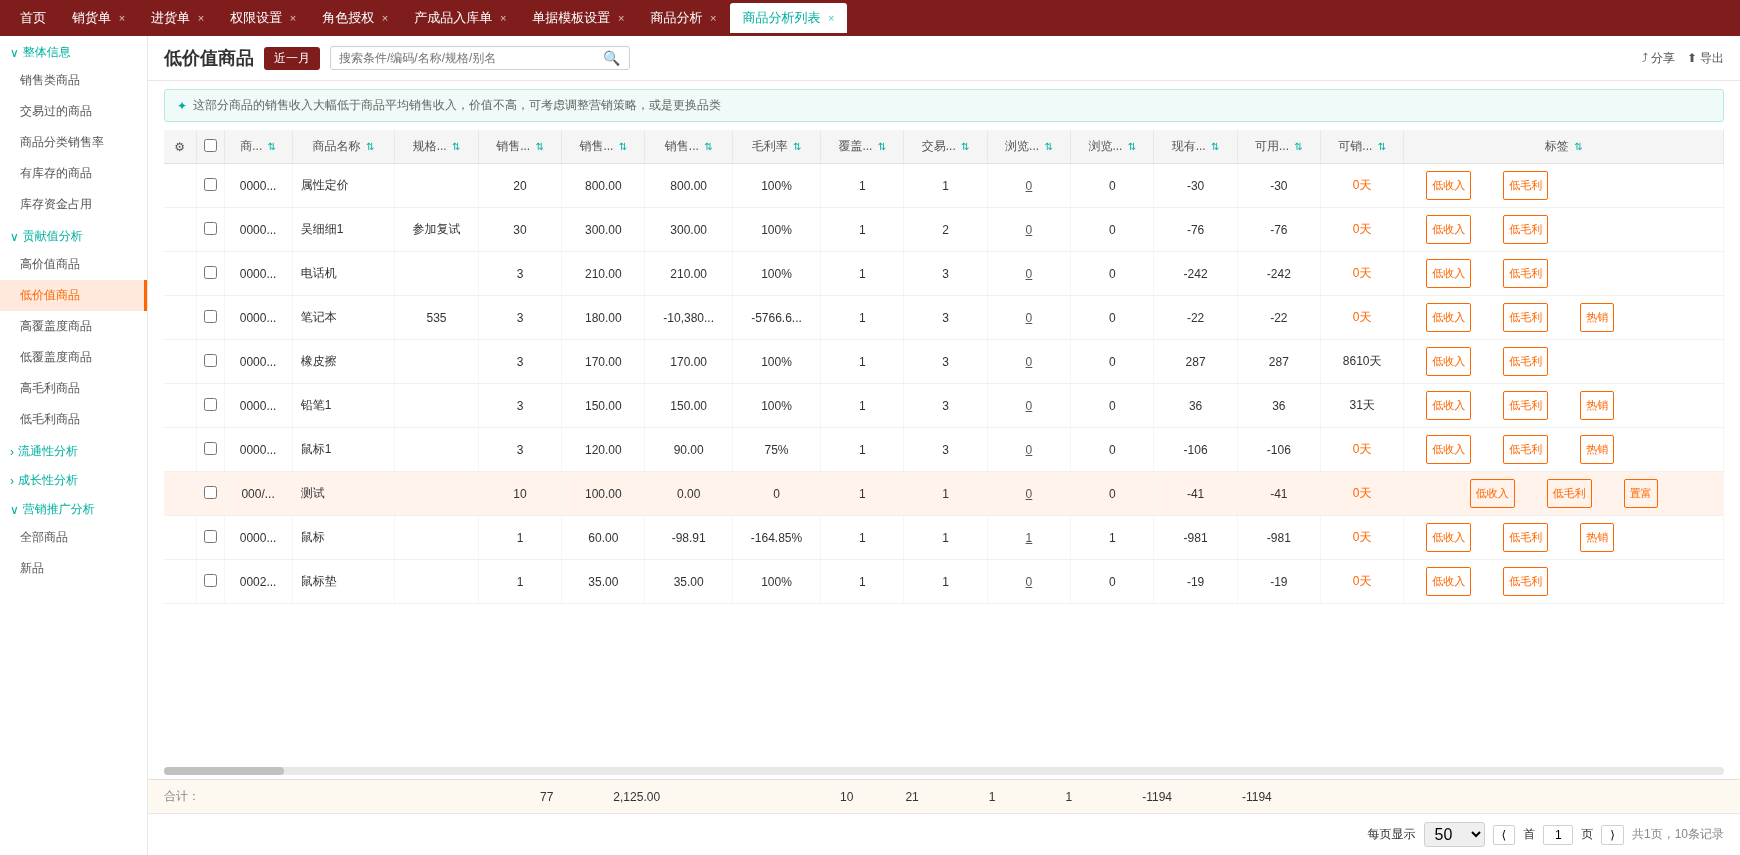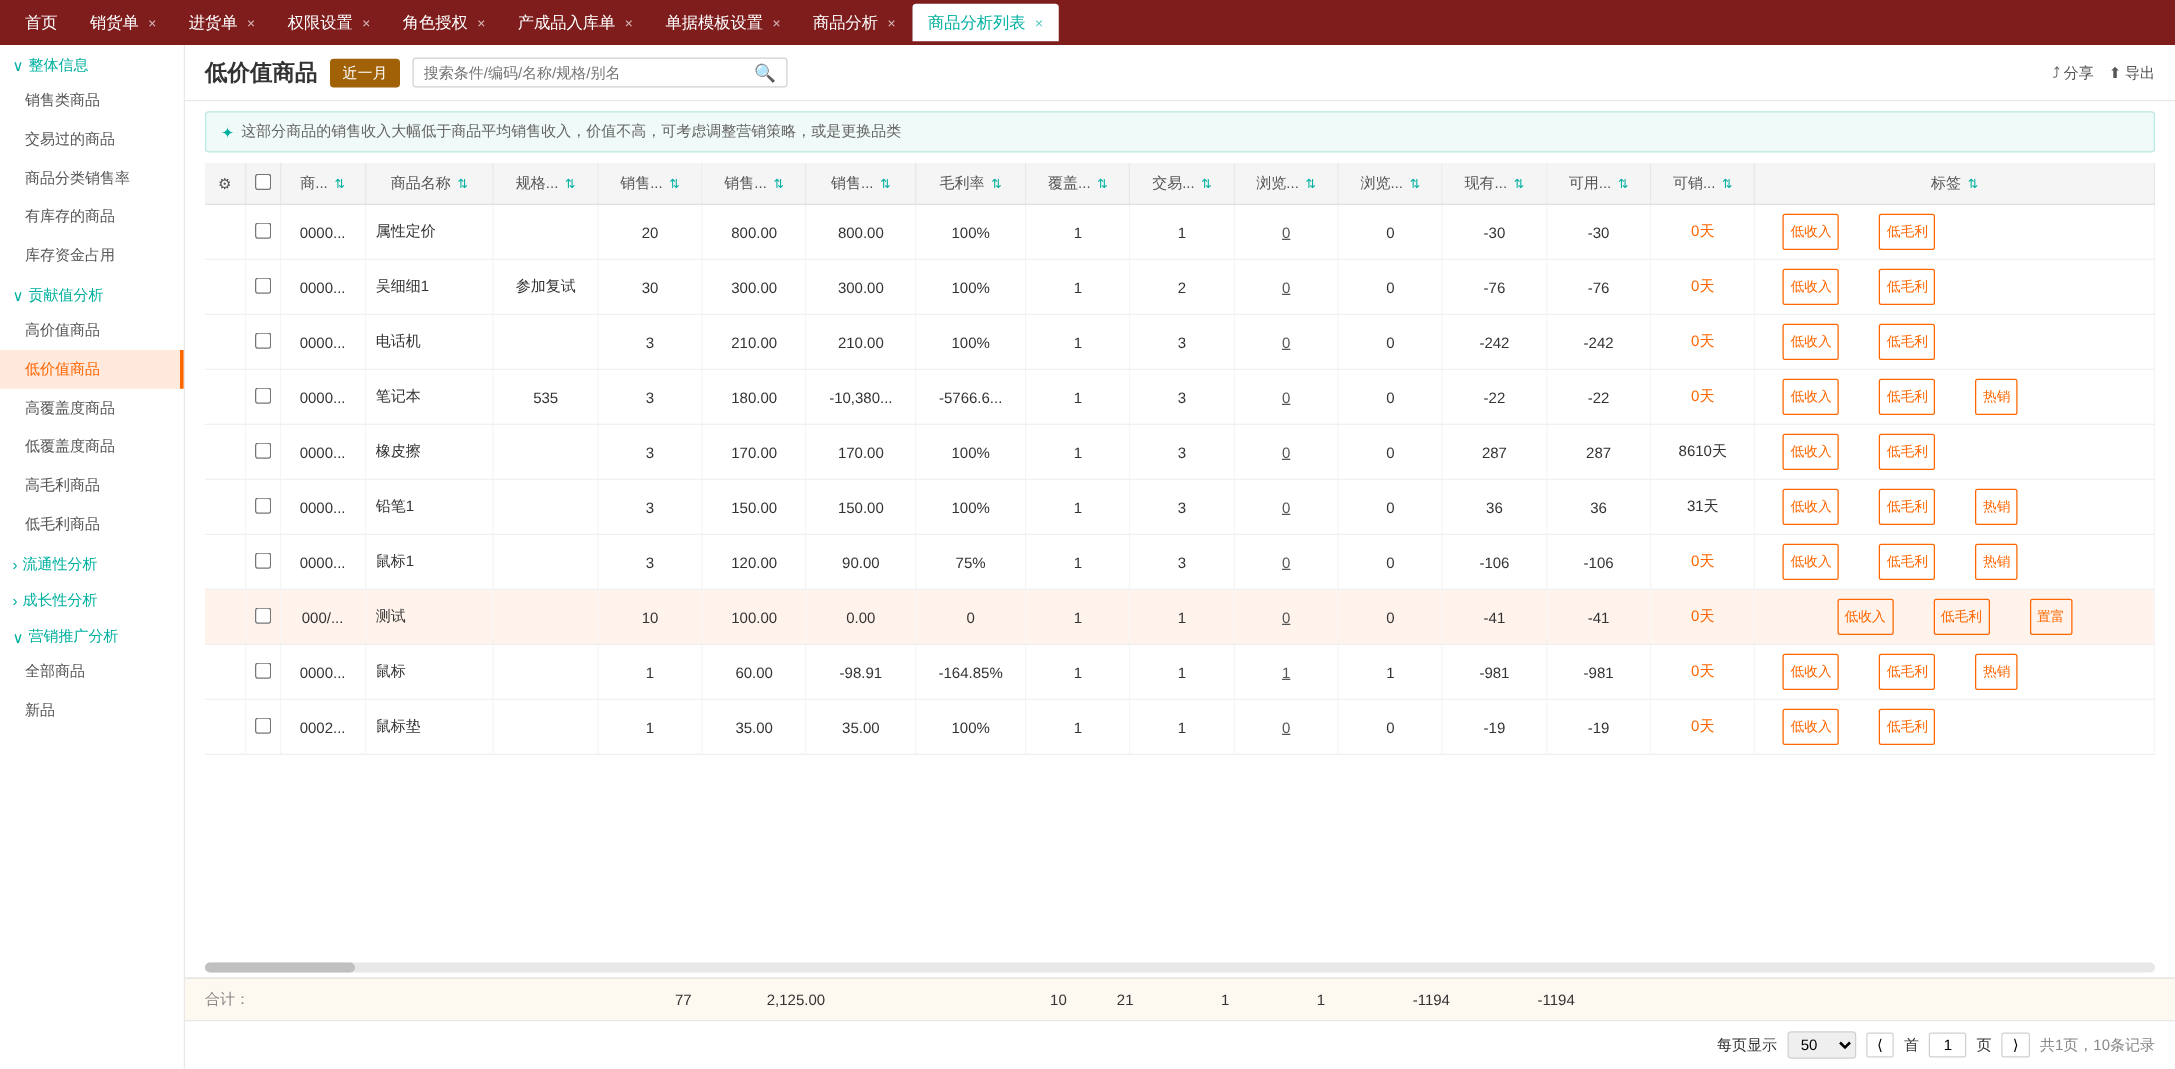--- a/index.html
+++ b/index.html
@@ -19,21 +19,21 @@
     .sidebar-group-title { color: #00b0a0; padding: 8px 10px 4px; font-size: 12px; display: flex; align-items: center; gap: 4px; }
     .sidebar-item { padding: 7px 10px 7px 20px; cursor: pointer; color: #555; font-size: 12px; }
     .sidebar-item.active { background: #ffe8dc; color: #ff6600; border-right: 3px solid #ff6600; }
 
     
     .main { flex: 1; display: flex; flex-direction: column; background: #fff; overflow: hidden; }
 
     
     .header-bar { display: flex; align-items: center; padding: 10px 16px; gap: 10px; border-bottom: 1px solid #e8e8e8; }
     .page-title { font-size: 18px; font-weight: bold; color: #333; }
-    .filter-btn { background: #a16207; color: #fff; border: none; padding: 3px 10px; border-radius: 3px; font-size: 12px; cursor: pointer; }
+    .filter-btn { background: #7f1d1d; color: #fff; border: none; padding: 3px 10px; border-radius: 3px; font-size: 12px; cursor: pointer; }
     .search-box { display: flex; align-items: center; border: 1px solid #d0d0d0; border-radius: 3px; padding: 3px 8px; gap: 10px; flex: 1; max-width: 300px; }
     .search-box input { border: none; outline: none; font-size: 12px; color: #999; width: 100%; background: transparent; }
     .search-icon { color: #00b0a0; font-size: 14px; cursor: pointer; }
     .header-actions { margin-left: auto; display: flex; gap: 12px; }
     .header-btn { color: #555; cursor: pointer; font-size: 12px; display: flex; align-items: center; gap: 3px; }
 
     
     .notice-bar { background: #f0faf8; border: 1px solid #b8e8e0; margin: 8px 16px; padding: 7px 12px; border-radius: 3px; color: #666; font-size: 12px; display: flex; align-items: center; gap: 6px; }
     .notice-icon { color: #00b0a0; }
 
@@ -49,21 +49,21 @@
     .tag-orange { color: #ff6600; border: 1px solid #ff6600; }
     .text-orange { color: #ff6600; }
     .underline { text-decoration: underline; color: #555; }
 
     
     .footer { border-top: 1px solid #e0e0e0; padding: 8px 16px; background: #fdf8f0; display: flex; align-items: center; gap: 20px; font-size: 12px; }
     .footer-label { color: #888; }
 
     
     .pagination { display: flex; align-items: center; justify-content: flex-end; padding: 8px 16px; gap: 8px; border-top: 1px solid #e8e8e8; font-size: 12px; }
-    .page-size-select { border: 1px solid #d0d0d0; padding: 2px 6px; border-radius: 3px; font-size: 12px; }
+    .page-size-select { border: 1px solid #d0d0d0; padding: 2px 6px; border-radius: 3px; font-size: 16px; }
     .page-btn { padding: 2px 8px; border: 1px solid #d0d0d0; background: #fff; cursor: pointer; border-radius: 2px; font-size: 12px; }
     .page-input { width: 30px; text-align: center; border: 1px solid #d0d0d0; padding: 2px 4px; border-radius: 2px; font-size: 12px; }
     .total-text { color: #888; }
 
     
     .h-scroll { height: 8px; background: #e8e8e8; border-radius: 4px; margin: 0 16px 4px; }
     .h-scroll-thumb { width: 120px; height: 8px; background: #c0c0c0; border-radius: 4px; }
 
     .settings-col { width: 32px; }
     .check-col { width: 28px; }
@@ -373,21 +373,21 @@
 
     <div class="h-scroll">
       <div class="h-scroll-thumb"></div>
     </div>
 
     <div class="footer">
       <span class="footer-label">合计：</span>
       <span style="margin-left:320px;">77</span>
       <span style="margin-left:40px;">2,125.00</span>
       <span style="margin-left:160px;">10</span>
-      <span style="margin-left:20px;">21</span>
+      <span style="margin-left:32px;">21</span>
       <span style="margin-left:50px;">1</span>
       <span style="margin-left:50px;">1</span>
       <span style="margin-left:50px;">-1194</span>
       <span style="margin-left:50px;">-1194</span>
     </div>
 
     <div class="pagination">
       <span>每页显示</span>
       <select class="page-size-select">
         <option>50</option>

